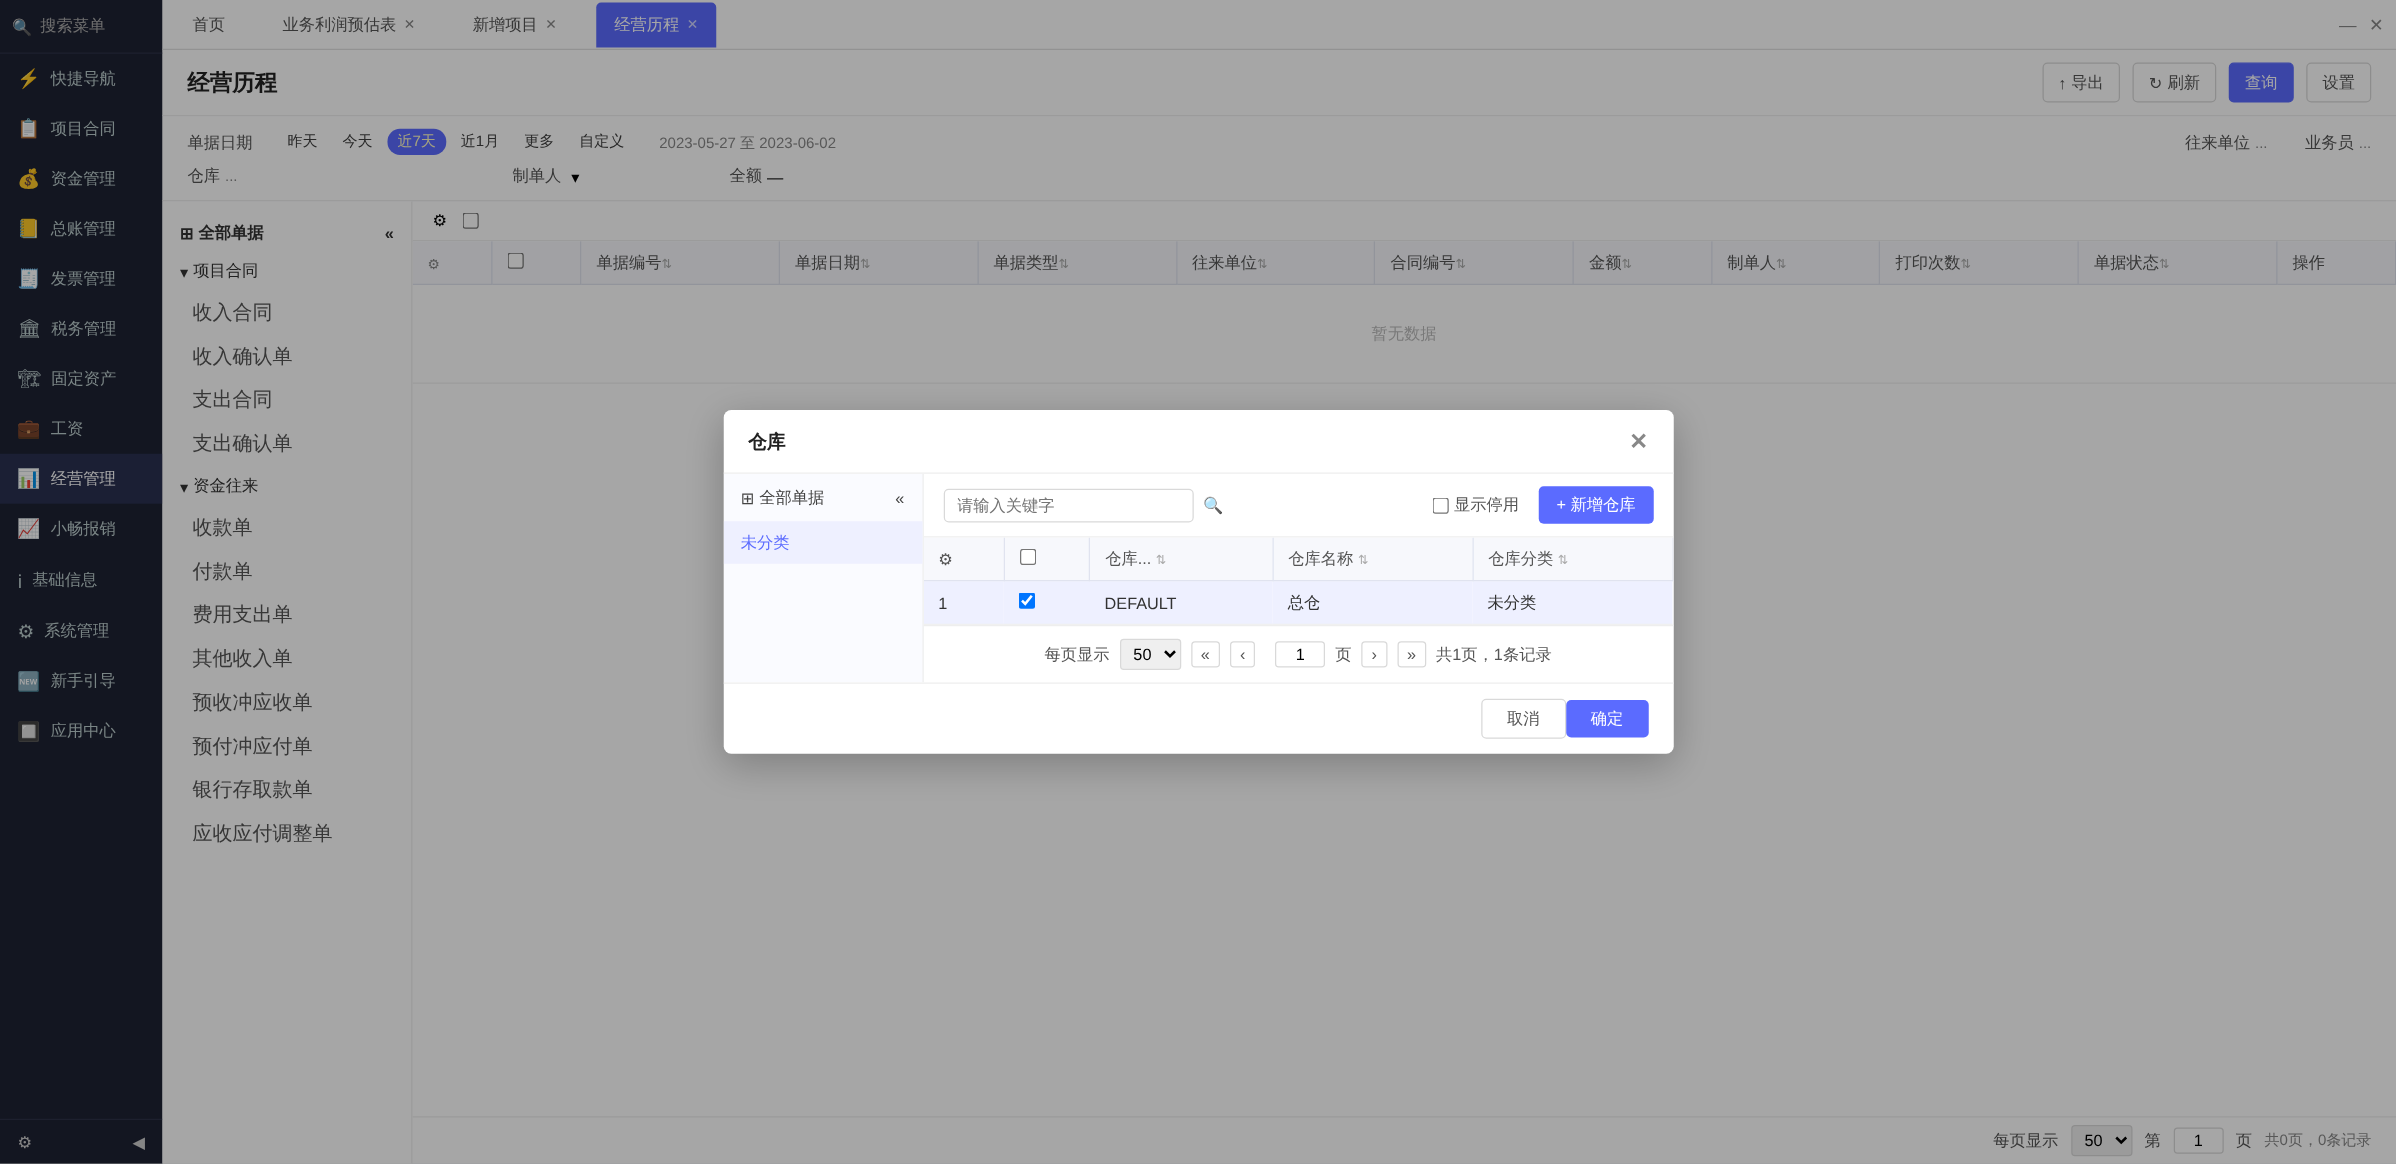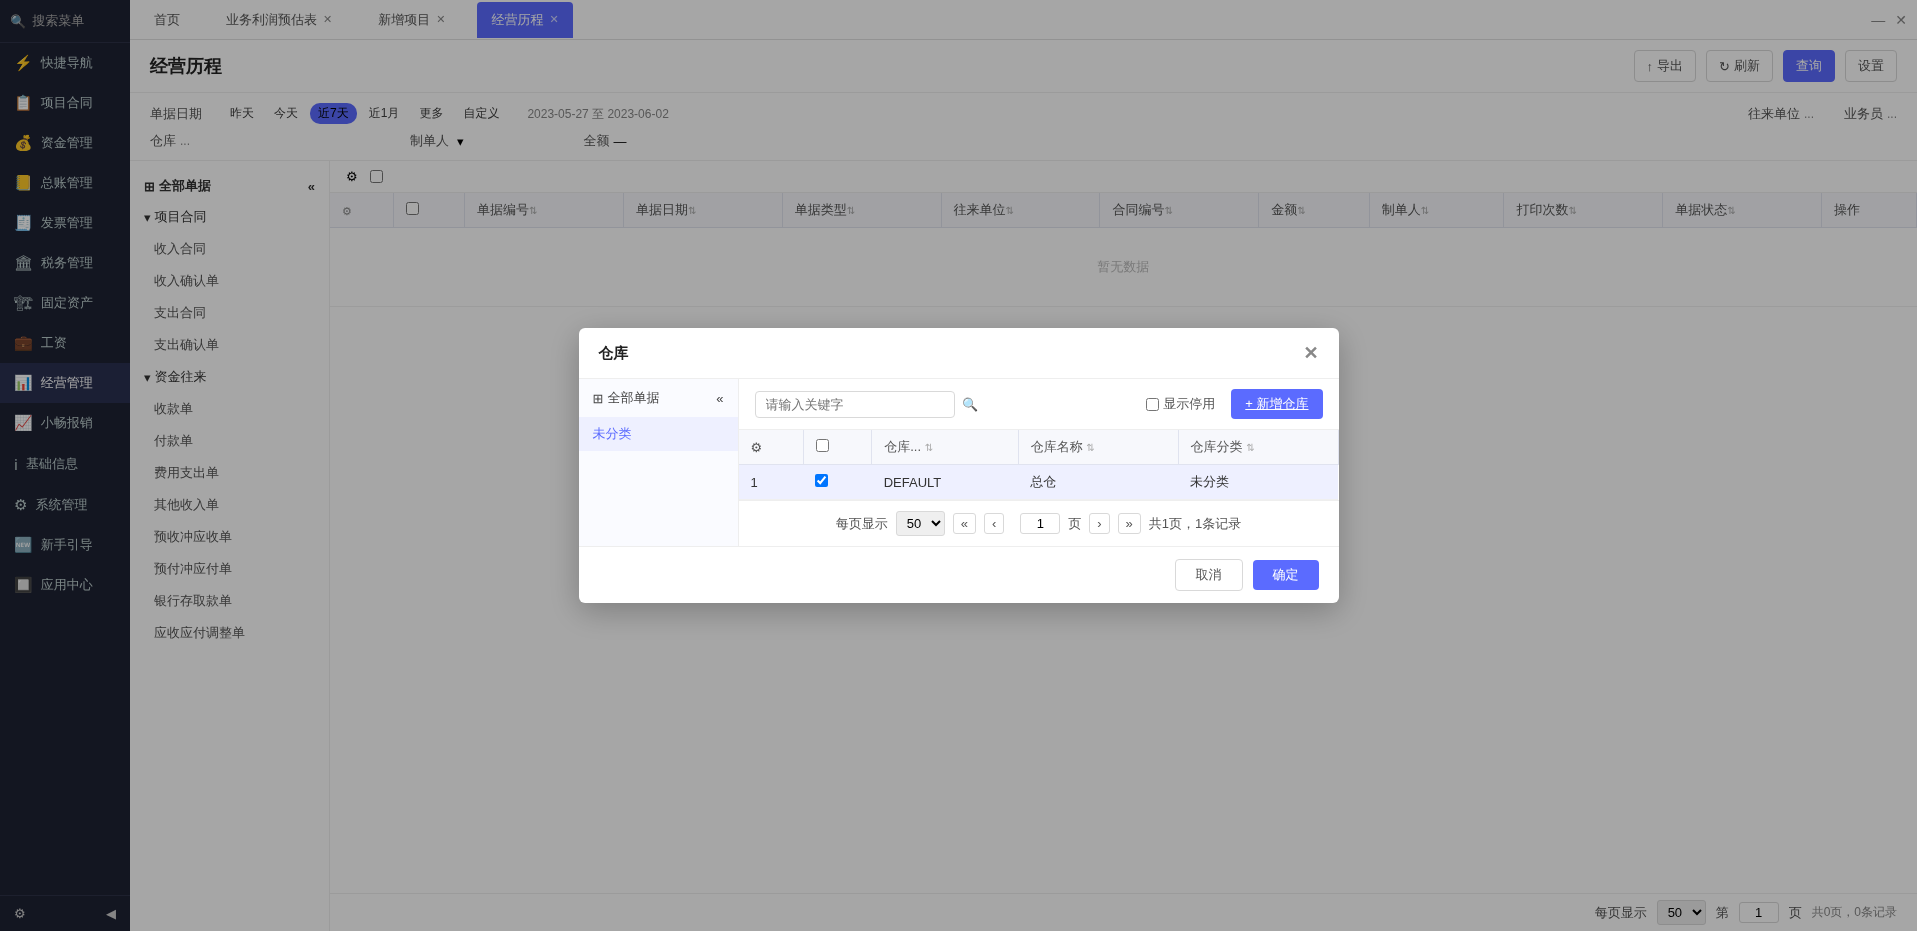--- a/index.html
+++ b/index.html
@@ -127,21 +127,21 @@
       padding: 2px 8px;
       border-radius: 3px;
       font-size: 12px;
       cursor: pointer;
       color: #404040;
       background: transparent;
       border: none;
     }
     .date-btn.active {
       background: #5b6bff;
-      color: #000000;
+      color: #fef9c3;
       border-radius: 10px;
     }
     .date-range { font-size: 12px; color: #888; margin-top: 2px; }
     .filter-dotdot { color: #888; font-size: 12px; cursor: pointer; }
 
     .filter-row2 {
       display: flex;
       align-items: center;
       gap: 20px;
     }
@@ -166,21 +166,21 @@
     .left-panel-header {
       display: flex;
       align-items: center;
       justify-content: space-between;
       padding: 6px 14px;
       font-weight: bold;
       color: #333;
     }
     .left-nav-item {
       padding: 7px 14px 7px 24px;
-      font-size: 13px;
+      font-size: 16px;
       color: #555;
       cursor: pointer;
     }
     .left-nav-group {
       padding: 7px 14px;
       font-size: 13px;
       color: #333;
       font-weight: 500;
       display: flex;
       align-items: center;
@@ -325,21 +325,20 @@
       background: #5b6bff;
       color: #fff;
       border: none;
       border-radius: 4px;
       padding: 6px 14px;
       font-size: 13px;
       cursor: pointer;
       display: flex;
       align-items: center;
       gap: 4px;
-      text-decoration: underline;
     }
     
     .modal-table-wrap {
       flex: 1;
       overflow: auto;
     }
     .modal-table { width: 100%; border-collapse: collapse; font-size: 13px; }
     .modal-table thead th {
       background: #f7f8fc;
       border-bottom: 1px solid #e0e3ef;
@@ -380,21 +379,20 @@
       border-radius: 3px;
       padding: 2px 6px;
       width: 40px;
       text-align: center;
       font-size: 13px;
     }
     .modal-footer {
       display: flex;
       align-items: center;
       justify-content: flex-end;
-      gap: 10px;
       padding: 12px 20px;
       border-top: 1px solid #eee;
     }
     .btn-cancel {
       border: 1px solid #d9d9d9;
       background: #fff;
       border-radius: 4px;
       padding: 6px 20px;
       font-size: 13px;
       cursor: pointer;

